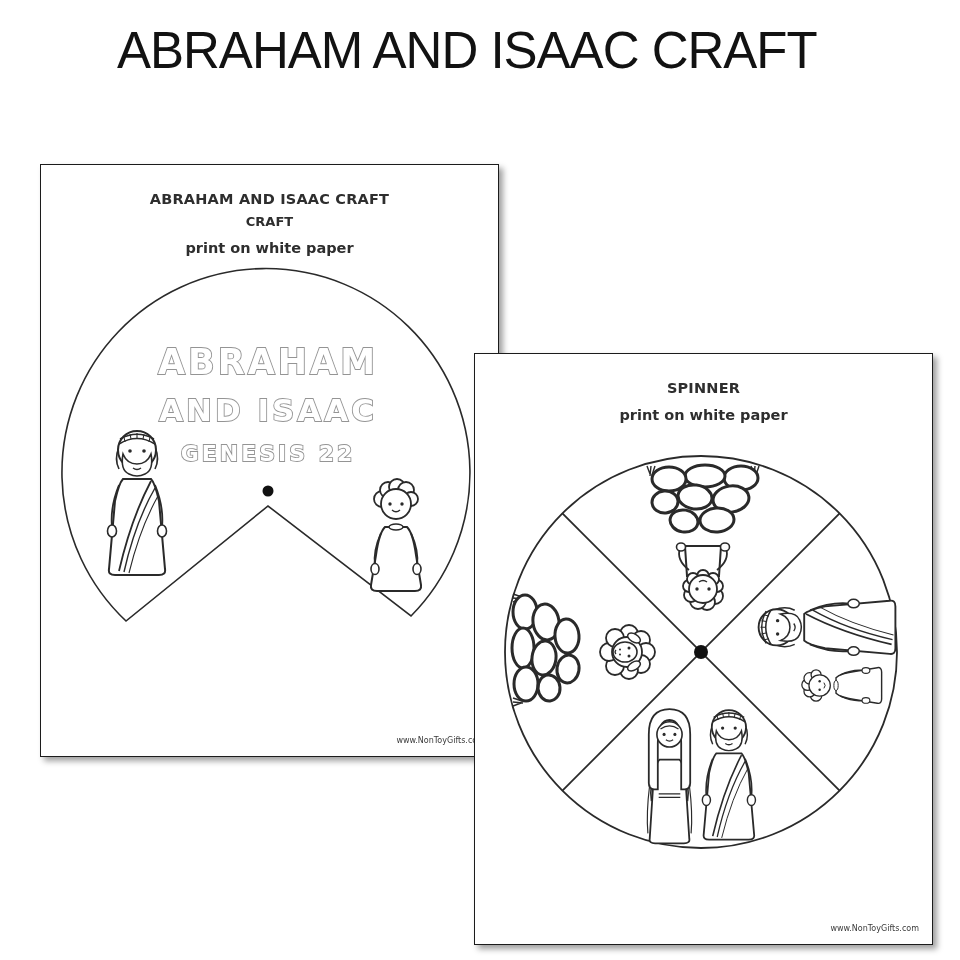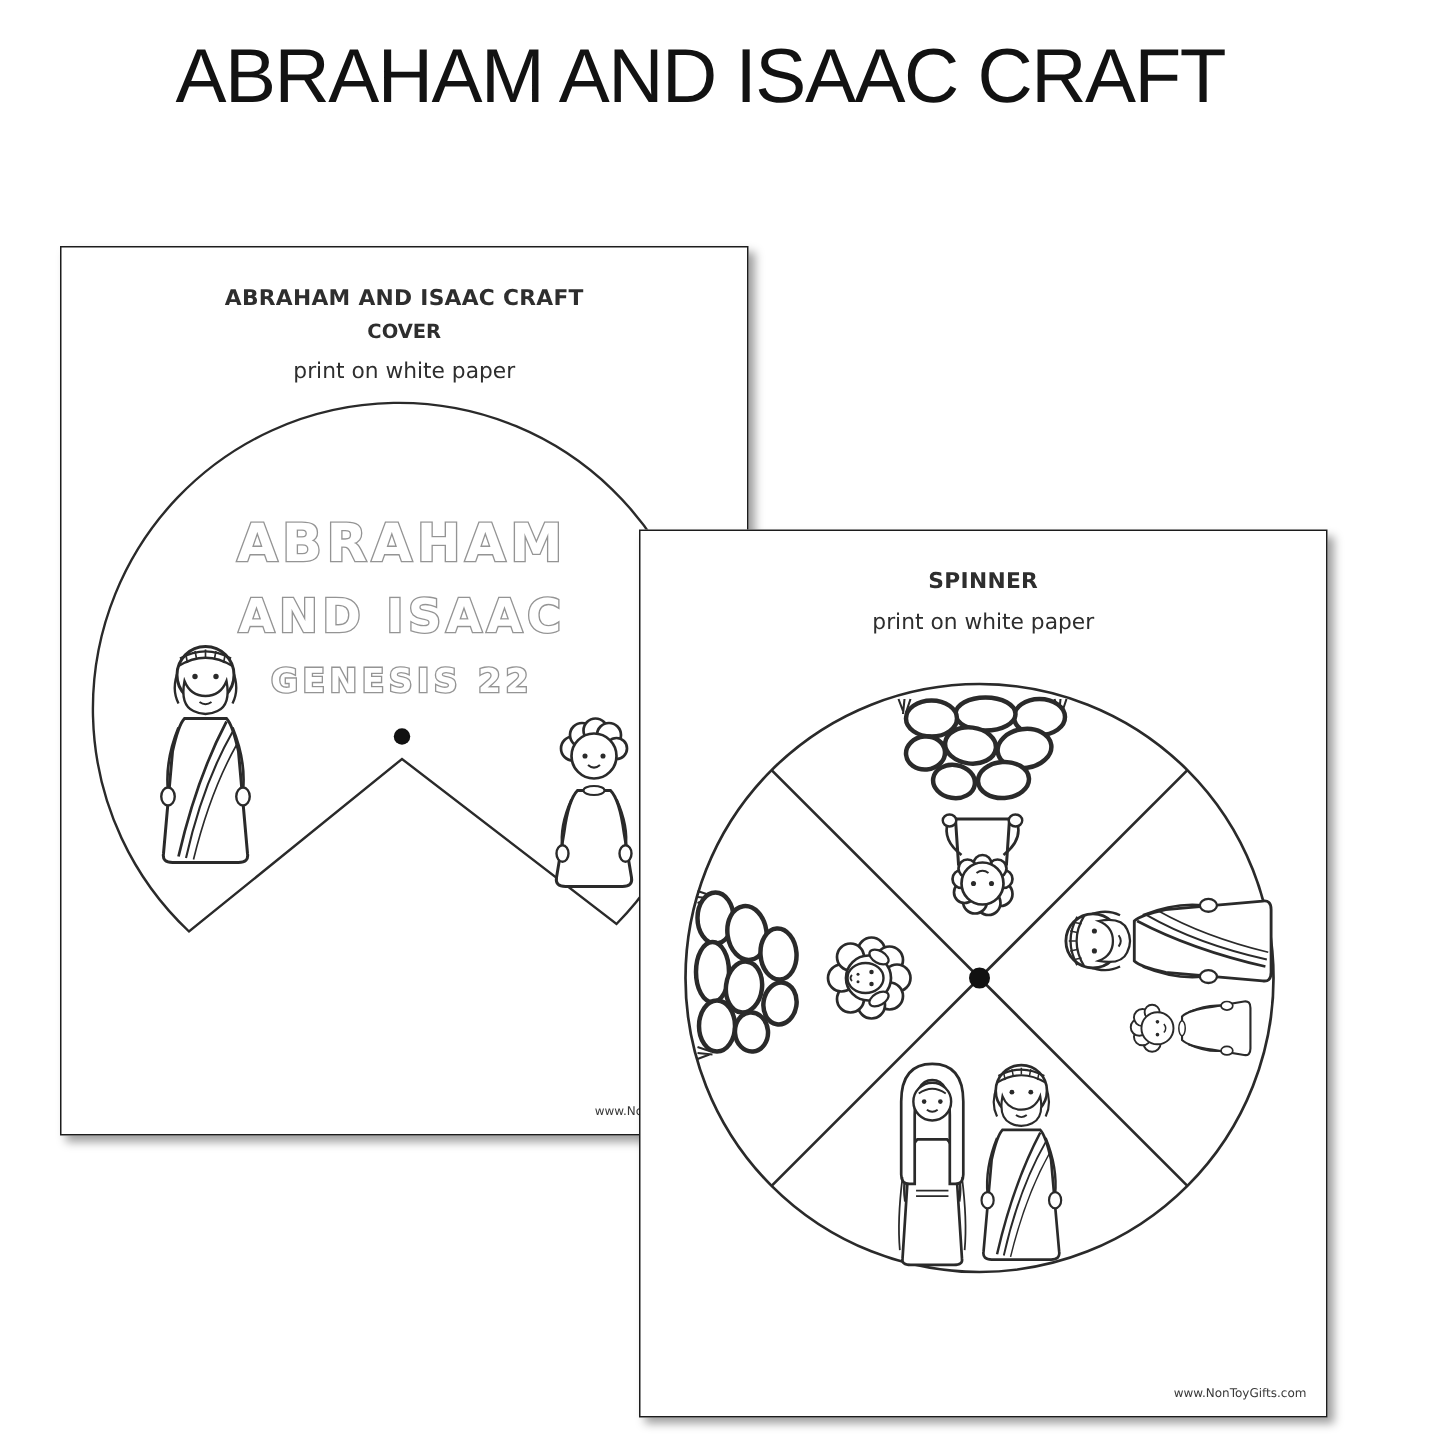--- a/index.html
+++ b/index.html
@@ -10,28 +10,28 @@
   .main-title{
     position:absolute;left:117px;top:22px;width:720px;
     font-size:51px;line-height:1.14;letter-spacing:-1px;color:#121212;
     font-family:"Liberation Sans",sans-serif;font-weight:400;
   }
   .sheet{
     position:absolute;background:#ffffff;border:1.5px solid #1c1c1c;
     box-shadow:4px 4px 6px rgba(0,0,0,0.38);
   }
   .sheet-cover{left:40px;top:164px;width:457px;height:591px;}
-  .sheet-spinner{left:426px;top:353px;width:457px;height:590px;}
+  .sheet-spinner{left:474px;top:353px;width:457px;height:590px;}
   .sheet-header{
     position:absolute;top:26px;left:0;width:100%;text-align:center;
     font-family:"DejaVu Sans",sans-serif;color:#2e2e2e;
   }
   .sheet-header .h1{font-size:14.5px;font-weight:bold;letter-spacing:.2px;margin:0 0 7px 0;}
   .sheet-header .h2{font-size:13px;font-weight:bold;margin:0 0 8px 0;}
-  .sheet-header .h3{font-size:14.5px;font-weight:normal;margin:11px;}
+  .sheet-header .h3{font-size:14.5px;font-weight:bold;margin:11px;}
   .sheet-svg{position:absolute;left:0;top:0;}
   .footer-url{
     position:absolute;right:13px;bottom:11px;font-size:8px;color:#3a3a3a;
     font-family:"DejaVu Sans",sans-serif;
   }
   .bubble-text{
     fill:#ffffff;stroke:#949494;stroke-width:1.8;paint-order:stroke;
     font-family:"DejaVu Sans",sans-serif;font-weight:bold;
   }
 </style>
@@ -162,21 +162,21 @@
   </defs>
 </svg>
 
 <div class="main-title">
   <div>ABRAHAM AND ISAAC CRAFT</div>
 </div>
 
 <div class="sheet sheet-cover">
   <div class="sheet-header">
     <div class="h1">ABRAHAM AND ISAAC CRAFT</div>
-    <div class="h2">COVER</div>
+    <div class="h2">CRAFT</div>
     <div class="h3">print on white paper</div>
   </div>
 
   <svg class="sheet-svg" width="457" height="591" viewBox="0 0 457 591">
     <path d="M 85 456 A 204 204 0 1 1 370 451 L 227 341 Z" fill="#ffffff" stroke="#2a2a2a" stroke-width="1.6"></path>
     <text class="bubble-text" x="227" y="209" text-anchor="middle" font-size="35" letter-spacing="3">ABRAHAM</text>
     <text class="bubble-text" x="227" y="256" text-anchor="middle" font-size="31" letter-spacing="3">AND ISAAC</text>
     <text class="bubble-text" x="227" y="296" text-anchor="middle" font-size="22" letter-spacing="3">GENESIS 22</text>
     <circle cx="227" cy="326" r="5.5" fill="#111111"></circle>
     <use href="#fig-man" x="56" y="258"></use>

